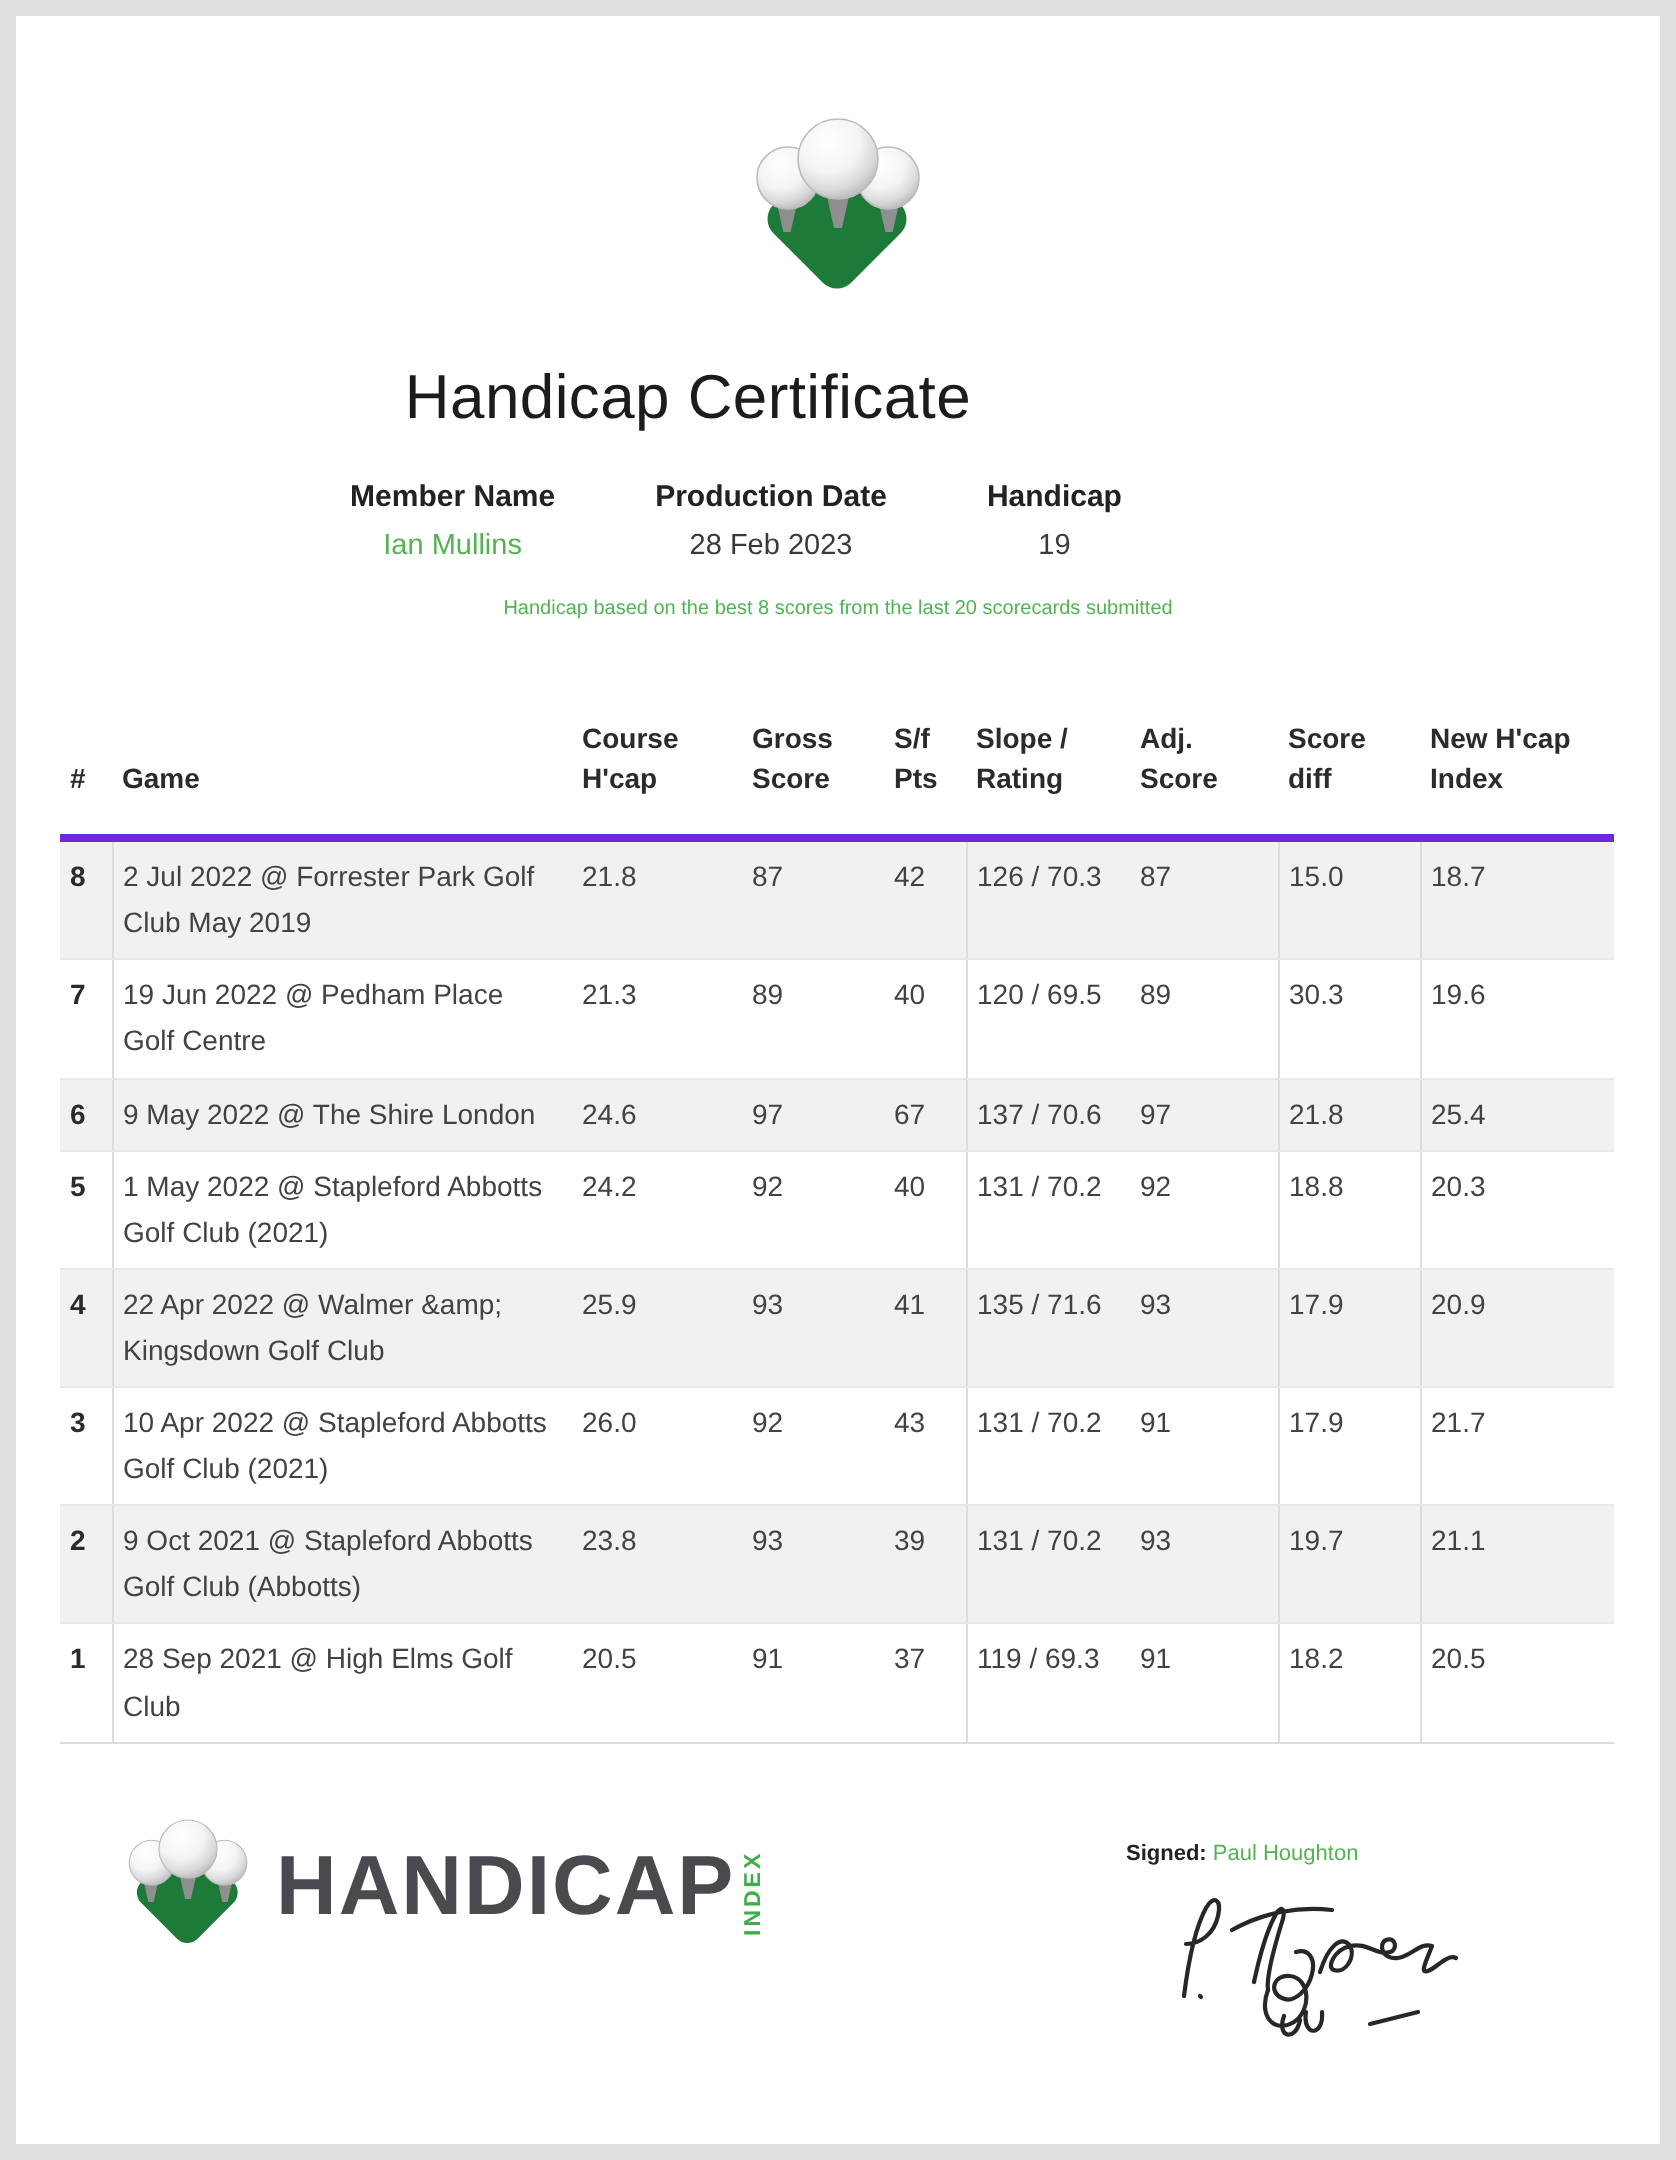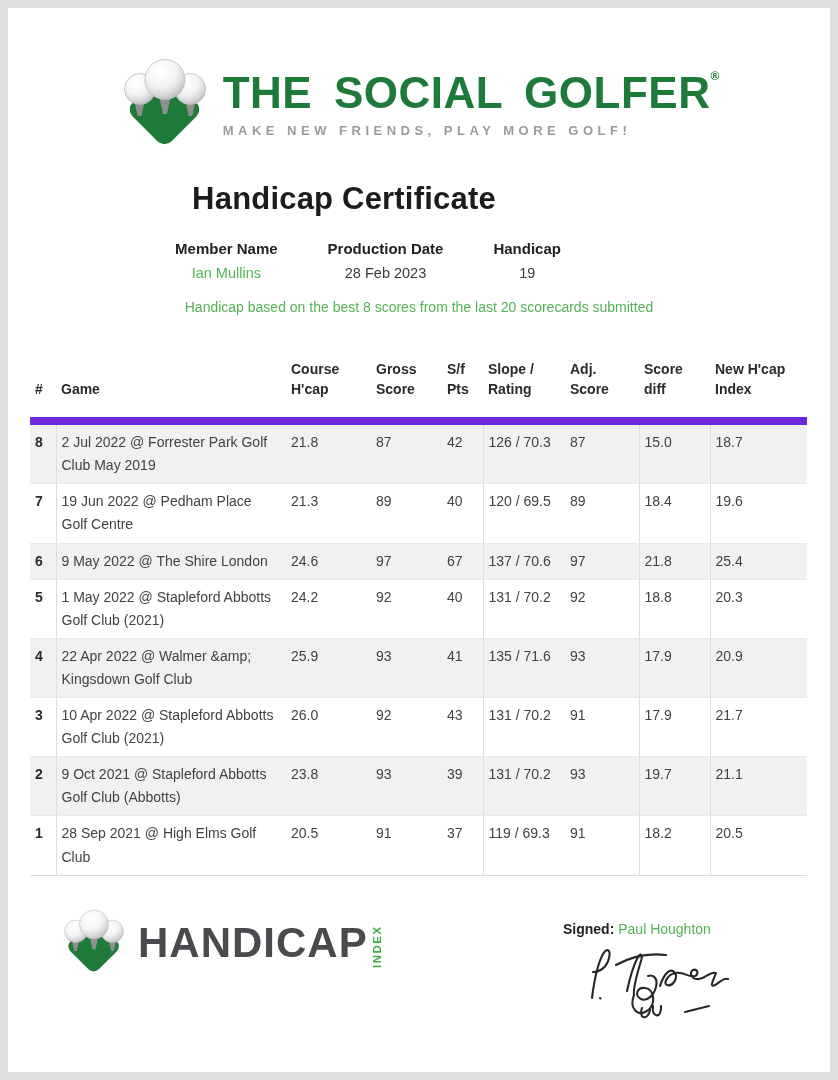--- a/index.html
+++ b/index.html
@@ -29,43 +29,43 @@
   }
   .brand-name sup { font-size:12px; vertical-align:28px; letter-spacing:0; }
   .brand-tagline {
     color:#9b9b9b; font-weight:bold; font-size:13px; letter-spacing:4.5px;
     margin-top:8px; white-space:nowrap;
   }
 
   
   .cert-title {
     position:absolute; top:181px; left:0; width:688px; text-align:center;
-    font-size:31px; font-weight:bold; color:#1c1c1c; letter-spacing:.2px;
+    font-size:31px; font-weight:normal; color:#1c1c1c; letter-spacing:.2px;
   }
   .summary {
     position:absolute; top:240px; left:0; width:736px;
     display:flex; justify-content:center; gap:50px; text-align:center;
   }
   .summary-item .label { font-weight:bold; font-size:15px; color:#222; margin-bottom:8px; }
   .summary-item .value { font-size:14.5px; color:#3a3a3a; }
   .summary-item .value.green { color:#53b354; }
   .note {
     position:absolute; top:299px; left:0; width:838px; text-align:center;
-    color:#53b354; font-size:14px;
+    color:#53b354; font-size:10px;
   }
 
   
   table.scores {
     position:absolute; left:30px; top:360px; width:777px;
     border-collapse:collapse; table-layout:fixed;
     font-size:14px; color:#424242;
   }
   .scores th {
     vertical-align:bottom; text-align:left; font-weight:bold; color:#2b2b2b;
-    padding:0 5px 18px 5px; border-bottom:8px solid #6d28d9; line-height:1.4;
+    padding:0 5px 18px 5px; border-bottom:4px solid #6d28d9; line-height:1.4;
     font-size:14px;
   }
   .scores th span { display:block; }
   .scores td {
     padding:6px 5px; vertical-align:top; line-height:1.65;
     border-bottom:1px solid #e9e9e9;
   }
   .scores tbody tr:nth-child(odd) td { background:#f1f1f1; }
   .scores tbody tr:last-child td { border-bottom:1px solid #dcdcdc; }
   .scores td:nth-child(2), .scores td:nth-child(6),
@@ -81,21 +81,21 @@
   .footer-logo .footer-name {
     font-size:42px; font-weight:bold; color:#4a4a4e; letter-spacing:1px;
     margin-left:10px; line-height:1;
   }
   .footer-logo .footer-index {
     writing-mode:vertical-rl; transform:rotate(180deg);
     font-size:11.5px; font-weight:bold; color:#3fae49; letter-spacing:1.5px;
     margin-left:3px; height:50px; align-self:center;
   }
   .signed {
-    position:absolute; left:563px; top:921px; font-size:14px; white-space:nowrap;
+    position:absolute; left:563px; top:921px; font-size:11px; white-space:nowrap;
   }
   .signed .signed-label { font-weight:bold; color:#222; }
   .signed .signed-name { color:#53b354; }
   .signature-box { position:absolute; left:576px; top:942px; }
   .signature-box svg { display:block; }
 </style>
 </head>
 <body>
 
 <div class="page"></div>
@@ -113,24 +113,20 @@
       </defs>
       <rect x="18" y="28" width="55" height="55" rx="10" transform="rotate(45 45.5 55.5)" fill="#1d7a38"></rect>
       <path d="M40 42 h12 l-4 18 h-4 z" fill="#8f8f8f"></path>
       <path d="M15.5 48 h10 l-3.2 14 h-3.6 z" fill="#8f8f8f"></path>
       <path d="M66.5 48 h10 l-3.2 14 h-3.6 z" fill="#8f8f8f"></path>
       <circle cx="21" cy="35" r="15.5" fill="url(#ballg)" stroke="#bcbcbc" stroke-width="0.8"></circle>
       <circle cx="71" cy="35" r="15.5" fill="url(#ballg)" stroke="#bcbcbc" stroke-width="0.8"></circle>
       <circle cx="46" cy="25.5" r="20" fill="url(#ballg)" stroke="#bcbcbc" stroke-width="0.8"></circle>
     </svg>
   </div>
-  <div class="brand-textcol">
-    <div class="brand-name"><span>THE SOCIAL GOLFER</span><sup>®</sup></div>
-    <div class="brand-tagline">MAKE NEW FRIENDS, PLAY MORE GOLF!</div>
-  </div>
 </div>
 
 <div class="cert-title">Handicap Certificate</div>
 
 <div class="summary">
   <div class="summary-item">
     <div class="label">Member Name</div>
     <div class="value green">Ian Mullins</div>
   </div>
   <div class="summary-item">
@@ -211,21 +207,21 @@
   </tr>
 
   <tr>
     <td>7</td>
     <td>19 Jun 2022 @ Pedham Place Golf Centre</td>
     <td>21.3</td>
     <td>89</td>
     <td>40</td>
     <td>120 / 69.5</td>
     <td>89</td>
-    <td>18.4</td>
+    <td>30.3</td>
     <td>19.6</td>
   </tr>
 
   <tr>
     <td>6</td>
     <td>9 May 2022 @ The Shire London</td>
     <td>24.6</td>
     <td>97</td>
     <td>67</td>
     <td>137 / 70.6</td>

